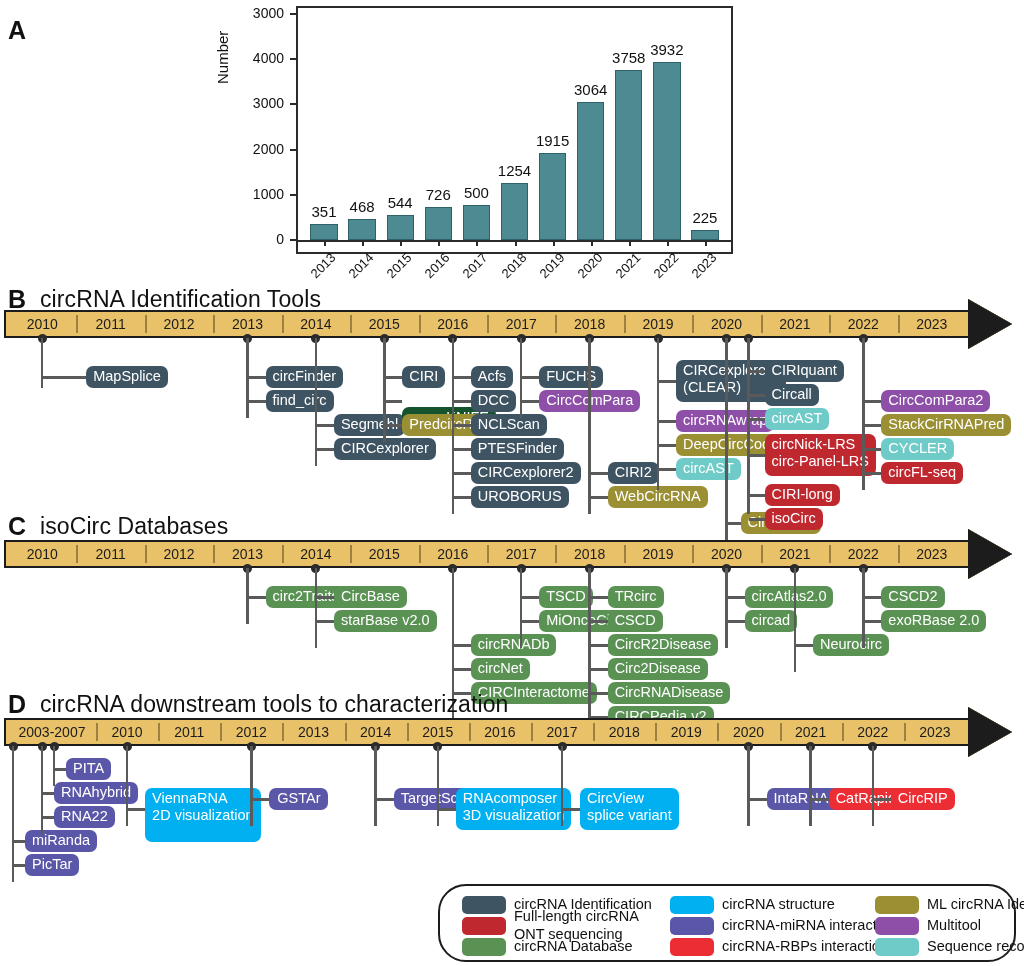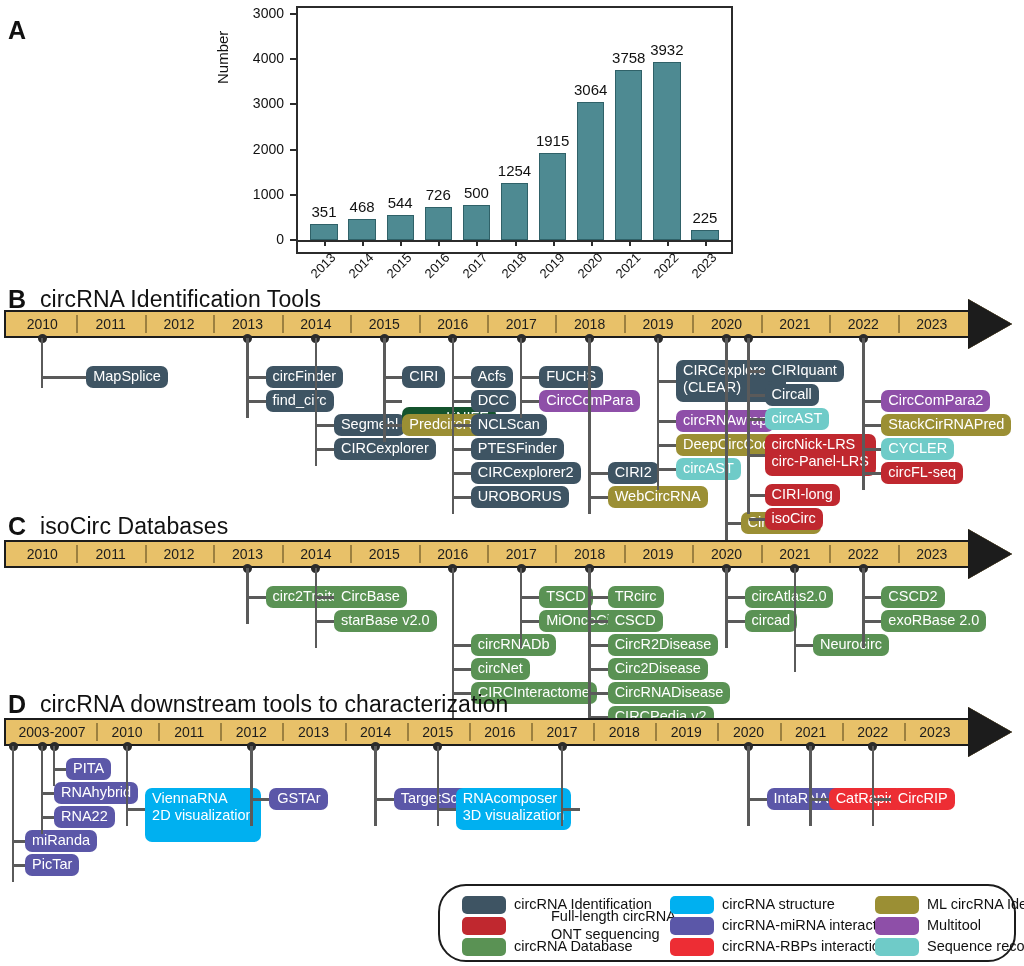--- a/index.html
+++ b/index.html
@@ -40,21 +40,21 @@
   .chip{position:absolute;border-radius:7px;color:#fff;font-size:14.5px;
         padding:2px 7px 3px 7px;line-height:17px;white-space:nowrap;box-sizing:border-box;}
 
   
   #legend{position:absolute;left:438px;top:884px;width:578px;height:78px;
           border:2.5px solid #1c1c1c;border-radius:28px;background:#fff;box-sizing:border-box;}
   .lgcol{position:absolute;top:9px;}
   .lgrow{position:relative;height:20px;margin-bottom:1px;}
   .sw{position:absolute;left:0;top:1px;width:44px;height:18px;border-radius:5px;}
   .lgtxt{position:absolute;left:52px;top:0;font-size:14.5px;white-space:nowrap;line-height:19px;}
-  .lgtxt2{position:absolute;left:52px;top:-9px;font-size:14.5px;white-space:nowrap;line-height:19px;margin-left:37px;}
+  .lgtxt2{position:absolute;left:52px;top:-9px;font-size:14.5px;white-space:nowrap;line-height:19px;}
 </style>
 </head>
 <body>
 
 <div class="panel-letter" style="left:8px;top:18px;">A</div>
 <div id="chartA">
   <div class="ylab">Number</div>
   <div class="plotframe"></div>
 <div class="ytick" style="left: 0px; top: 225px; width: 66px;">0</div>
     <div class="ytickmark" style="left: 72px; top: 233px;"></div>
@@ -399,20 +399,24 @@
     <div class="dot" style="left: 429.286px; top: 24px;"></div>
     <div class="stem" style="left: 432.536px; top: 28px; height: 80px;"></div>
     <div class="stub" style="left: 433.786px; top: 90px; width: 18px;"></div>
     <div class="chip" style="left: 451.786px; top: 70px; background: rgb(0, 176, 240); height: 42px;">
       <div>RNAcomposer</div>
       <div>3D visualization</div>
     </div>
     <div class="dot" style="left: 553.571px; top: 24px;"></div>
     <div class="stem" style="left: 556.821px; top: 28px; height: 80px;"></div>
     <div class="stub" style="left: 558.071px; top: 90px; width: 18px;"></div>
+    <div class="chip" style="left: 576.071px; top: 70px; background: rgb(0, 176, 240); height: 42px;">
+      <div>CircView</div>
+      <div>splice variant</div>
+    </div>
     <div class="dot" style="left: 740px; top: 24px;"></div>
     <div class="stem" style="left: 743.25px; top: 28px; height: 80px;"></div>
     <div class="stub" style="left: 744.5px; top: 80px; width: 18px;"></div>
     <div class="chip" style="left: 762.5px; top: 70px; background: rgb(91, 87, 168);">IntaRNA 2.0</div>
     <div class="dot" style="left: 802.143px; top: 24px;"></div>
     <div class="stem" style="left: 805.393px; top: 28px; height: 80px;"></div>
     <div class="stub" style="left: 806.643px; top: 80px; width: 18px;"></div>
     <div class="chip" style="left: 824.643px; top: 70px; background: rgb(237, 45, 52);">CatRapid</div>
     <div class="dot" style="left: 864.286px; top: 24px;"></div>
     <div class="stem" style="left: 867.536px; top: 28px; height: 80px;"></div>

